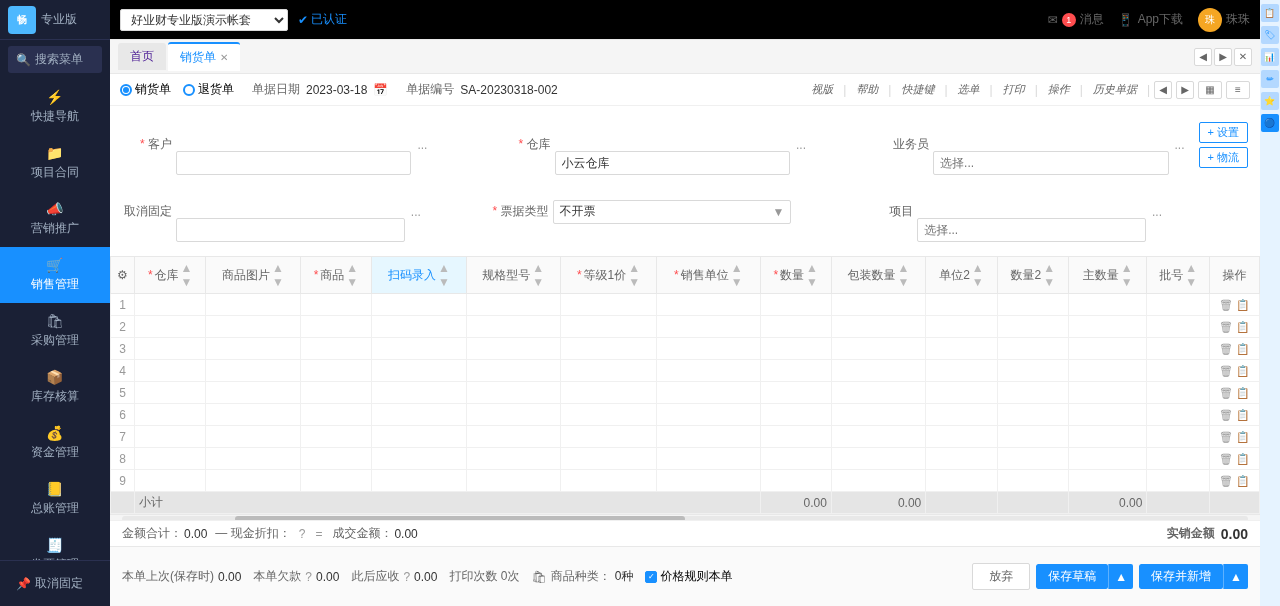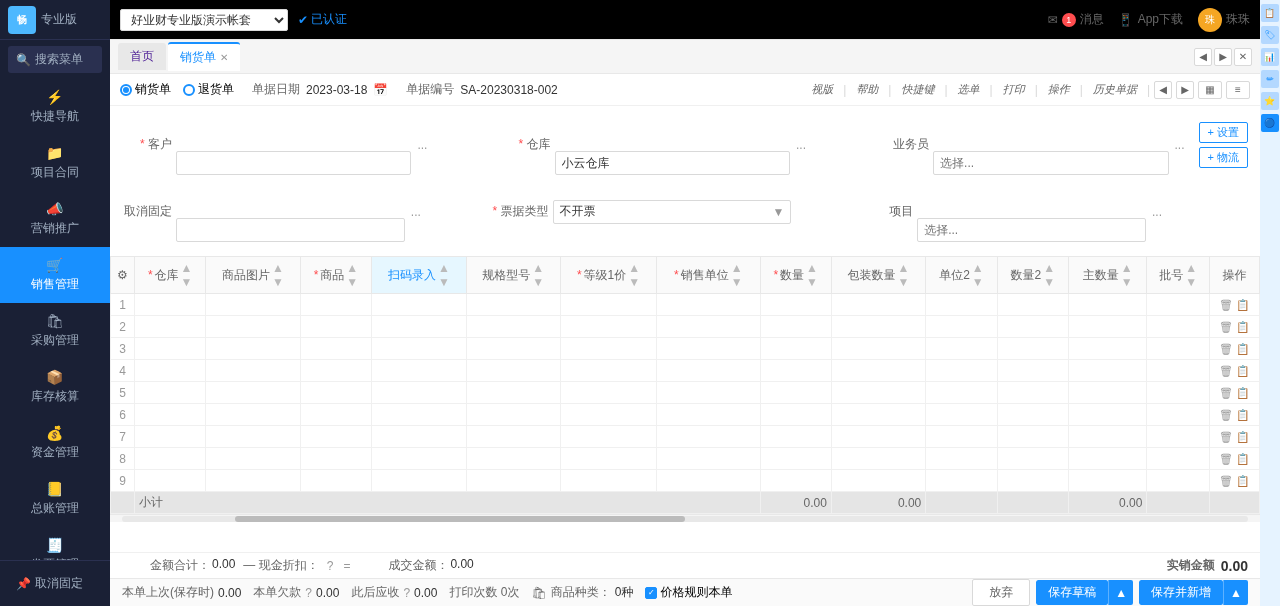--- a/index.html
+++ b/index.html
@@ -84,32 +84,32 @@
     .subtotal-row td { font-weight: 500; color: #666; }
     .col-ops { width: 50px; text-align: center; }
     .op-btn { color: #999; cursor: pointer; font-size: 11px; }
     .settings-icon { color: #666; cursor: pointer; }
     .col-header { display: flex; align-items: center; justify-content: center; gap: 2px; }
     .col-sort { color: #bbb; font-size: 8px; display: flex; flex-direction: column; }
     th.highlight-header { background: #e6f7ff; color: #1890ff; }
 
     
     .footer-summary { padding: 4px 12px; background: #fff; border-top: 1px solid #f0f0f0; display: flex; align-items: center; gap: 8px; font-size: 12px; }
-    .summary-item { display: flex; align-items: flex-start; gap: 2px; margin-left: 28px; }
+    .summary-item { display: flex; align-items: center; gap: 2px; }
     .summary-label { color: #666; }
     .summary-value { color: #333; font-weight: 500; }
     .summary-eq { color: #999; margin: 0 2px; }
     .discount-info { display: flex; align-items: center; gap: 8px; }
     .help-icon { color: #999; cursor: pointer; }
     .realamt-box { margin-left: auto; display: flex; align-items: center; gap: 6px; }
     .realamt-label { color: #666; font-weight: bold; }
     .realamt-value { color: #333; font-weight: bold; font-size: 14px; }
 
     
-    .bottom-bar { padding: 0 12px; background: #fafafa; border-top: 1px solid #e8e8e8; display: flex; align-items: center; gap: 12px; }
+    .bottom-bar { padding: 16px 12px; background: #fafafa; border-top: 1px solid #e8e8e8; display: flex; align-items: center; gap: 12px; }
     .bottom-info { display: flex; align-items: center; gap: 4px; color: #666; }
     .bottom-value { color: #333; }
     .bottom-actions { margin-left: auto; display: flex; align-items: center; gap: 6px; }
     .abandon-btn { padding: 4px 16px; border: 1px solid #d9d9d9; background: #fff; border-radius: 2px; cursor: pointer; color: #666; }
     .save-draft-btn { padding: 4px 12px; background: #1890ff; color: #fff; border: none; border-radius: 2px; cursor: pointer; display: flex; align-items: center; gap: 2px; }
     .save-new-btn { padding: 4px 12px; background: #1890ff; color: #fff; border: none; border-radius: 2px; cursor: pointer; display: flex; align-items: center; gap: 2px; }
     .checkbox-item { display: flex; align-items: center; gap: 3px; }
     .checkbox { width: 12px; height: 12px; border: 1px solid #1890ff; background: #1890ff; border-radius: 2px; display: flex; align-items: center; justify-content: center; color: #fff; font-size: 8px; }
 
     

